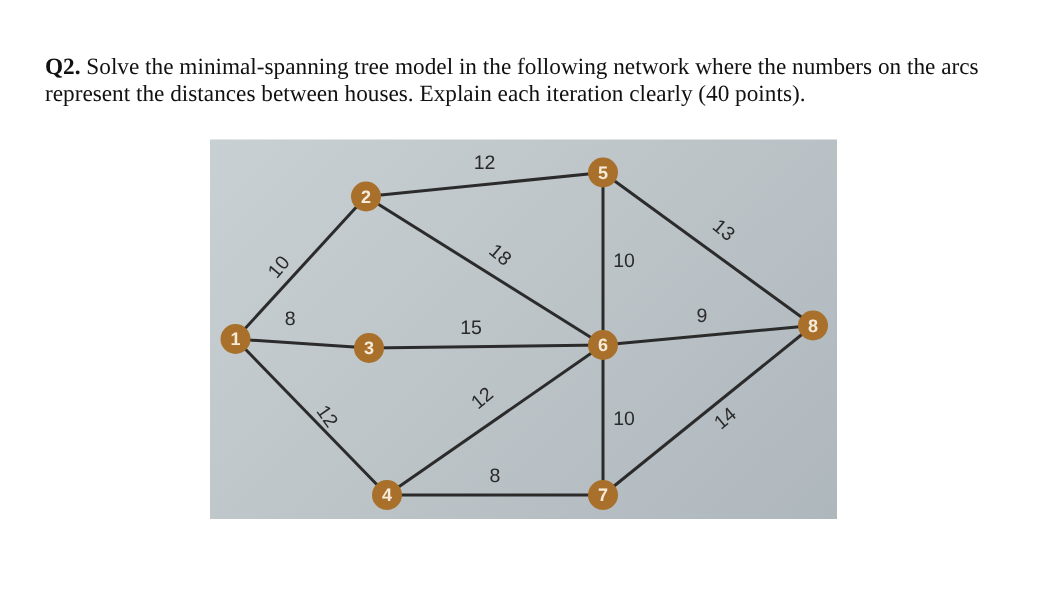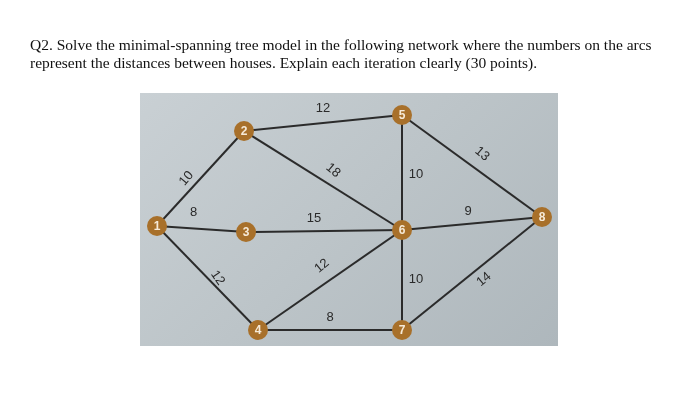--- a/index.html
+++ b/index.html
@@ -1,34 +1,34 @@
 <!DOCTYPE html>
 <html><head>
 <meta charset="utf-8">
 <style>
   html, body { margin: 0; padding: 0; background: #ffffff; }
   body { width: 700px; height: 404px; position: relative; overflow: hidden; }
   .question {
     position: absolute; left: 30px; top: 36px; width: 650px;
     font-family: "Liberation Serif", serif; font-size: 15.5px; line-height: 18px; color: #111;
   }
-  .question b { font-weight: normal; }
+  .question b { font-weight: bold; }
   .photo {
     position: absolute; left: 140px; top: 93px; width: 418px; height: 253px;
     background: linear-gradient(135deg, #c9d0d4 0%, #bcc4c8 50%, #aeb7bc 100%);
   }
   .photo svg { position: absolute; left: 0; top: 0; }
   .node-label { font-family: "Liberation Sans", sans-serif; font-size: 12px; fill: #f6ead8; font-weight: bold; }
   .edge-label { font-family: "Liberation Sans", sans-serif; font-size: 13px; fill: #2a2a2a; }
 </style>
 </head>
 <body>
 
 <div class="question">
-  <b>Q2.</b><span> Solve the minimal-spanning tree model in the following network where the numbers on the arcs represent the distances between houses. Explain each iteration clearly (30 points).</span>
+  <b>Q2.</b><span> Solve the minimal-spanning tree model in the following network where the numbers on the arcs represent the distances between houses. Explain each iteration clearly (40 points).</span>
 </div>
 
 <div class="photo">
   <svg width="418" height="253" viewBox="0 0 418 253">
     <g id="edges">
         <line x1="17" y1="133" x2="104" y2="38" stroke="#2b2b2b" stroke-width="2"></line>
         <line x1="17" y1="133" x2="106" y2="139" stroke="#2b2b2b" stroke-width="2"></line>
         <line x1="17" y1="133" x2="118" y2="237" stroke="#2b2b2b" stroke-width="2"></line>
         <line x1="104" y1="38" x2="262" y2="22" stroke="#2b2b2b" stroke-width="2"></line>
         <line x1="104" y1="38" x2="262" y2="137" stroke="#2b2b2b" stroke-width="2"></line>

